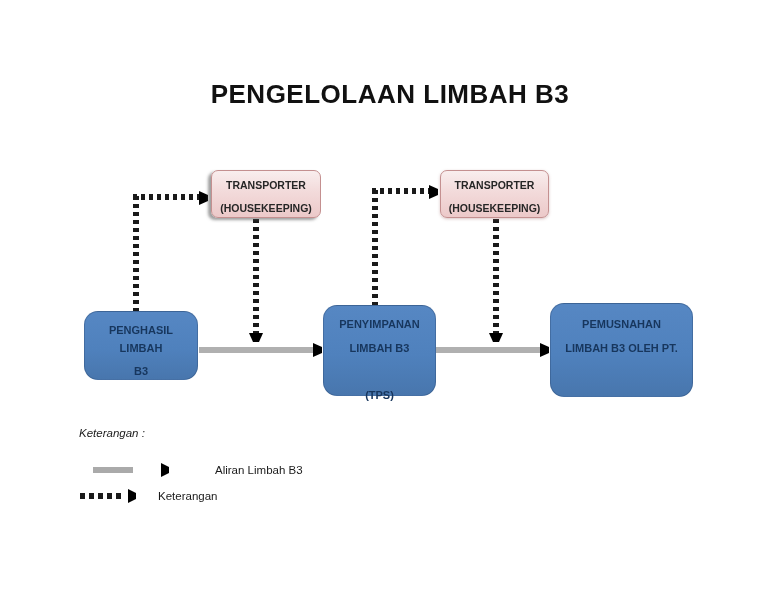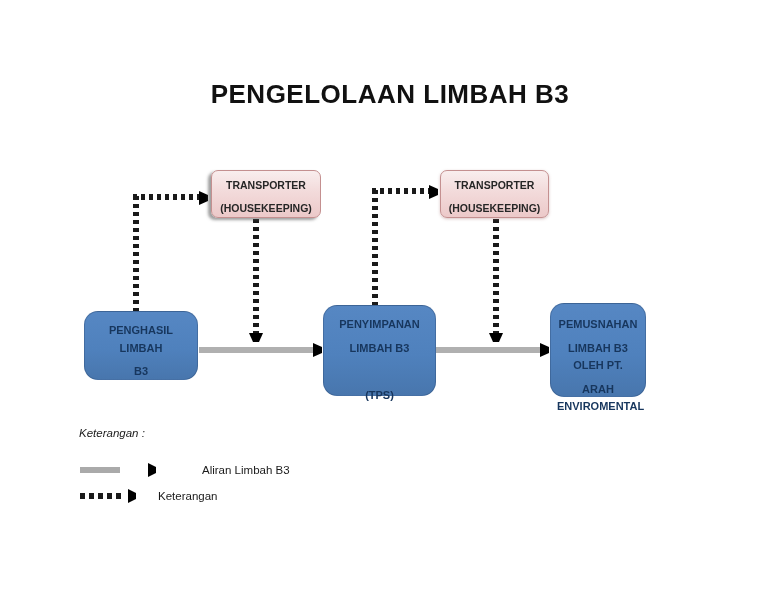--- a/index.html
+++ b/index.html
@@ -55,21 +55,21 @@
     border-radius: 14px;
     color: #17365d;
     font-size: 11px;
     line-height: 17.5px;
     padding-top: 7px;
   }
   #node-transporter-left  { left: 205px; top: 164px; width: 110px; height: 48px; }
   #node-transporter-right { left: 434px; top: 164px; width: 109px; height: 48px; }
   #node-penghasil   { left: 78px;  top: 305px; width: 114px; height: 69px; }
   #node-penyimpanan { left: 317px; top: 299px; width: 113px; height: 91px; }
-  #node-pemusnahan  { left: 544px; top: 297px; width: 96px; height: 94px; padding-top: 9px; }
+  #node-pemusnahan  { left: 544px; top: 297px; width: 143px; height: 94px; padding-top: 9px; }
   .gap-line { margin-top: 24px; }
   
   .h-solid {
     position: absolute;
     height: 1px;
     background: #b0b0b0;
   }
   .v-dashed {
     position: absolute;
     width: 2px;
@@ -115,21 +115,21 @@
     top: 418px;
     font-size: 11.5px;
     color: #1a1a1a;
     font-style: italic;
   }
   .legend-row {
     position: absolute;
     display: flex;
     align-items: center;
   }
-  #legend-row-flow  { left: 71px; top: 452px; gap: 24px; }
+  #legend-row-flow  { left: 84px; top: 452px; gap: 24px; }
   #legend-row-coord { left: 71px; top: 478px; }
   .legend-sample-solid {
     width: 40px; height: 1px;
     background: #aaaaaa;
   }
   .legend-sample-dashed {
     width: 44px; height: 2px;
     background: repeating-linear-gradient(to right, #1a1a1a 0 5px, transparent 5px 9px);
   }
   .legend-arrow {
@@ -186,21 +186,20 @@
 
   <div class="node node-blue" id="node-penyimpanan">
     <div>PENYIMPANAN</div>
     <div>LIMBAH B3</div>
     <div class="gap-line">(TPS)</div>
   </div>
 
   <div class="node node-blue" id="node-pemusnahan">
     <div>PEMUSNAHAN</div>
     <div>LIMBAH B3 OLEH PT.</div>
-    <div>ARAH ENVIROMENTAL</div>
   </div>
 
   <div class="legend-heading">Keterangan :</div>
 
   <div class="legend-row" id="legend-row-flow">
     <div class="legend-sample-solid"></div>
     <div class="legend-arrow"></div>
     <div class="legend-label">Aliran Limbah B3</div>
   </div>
 

